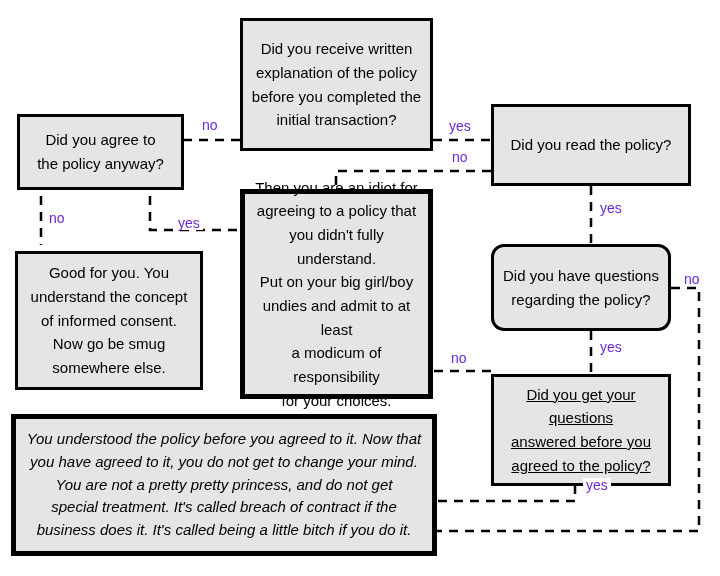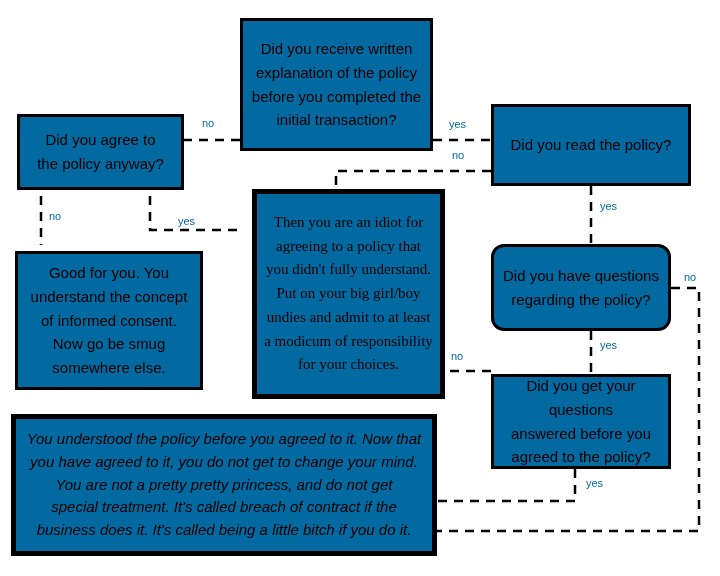--- a/index.html
+++ b/index.html
@@ -17,21 +17,21 @@
   }
   .edge-layer {
     position: absolute;
     left: 0; top: 0;
     width: 720px; height: 576px;
     pointer-events: none;
   }
   .node {
     position: absolute;
     box-sizing: border-box;
-    background: #0369a1;
+    background: #e5e5e5;
     border: 3px solid #000000;
     display: flex;
     align-items: center;
     justify-content: flex-end;
     text-align: center;
     color: #000000;
     z-index: 5;
   }
   .node.thick { border-width: 5px; }
   .node .node-text {
@@ -39,22 +39,22 @@
     width: 100%;
     padding: 0 6px;
     box-sizing: border-box;
     white-space: pre-line;
     font-size: 15px;
     line-height: 1.58;
   }
   .node.wide .node-text { font-size: 15px; line-height: 1.52; font-style: italic; }
   .edge-label {
     position: absolute;
-    font-size: 11px;
-    color: #0369a1;
+    font-size: 14px;
+    color: #6d28d9;
     background: #ffffff;
     padding: 0 3px;
     line-height: 1;
     z-index: 8;
     white-space: nowrap;
   }
 </style>
 </head>
 <body>
 
@@ -80,41 +80,41 @@
 before you completed the
 initial transaction?</span>
       </div>
       <div class="node" style="left: 17px; top: 114px; width: 167px; height: 76px;">
         <span class="node-text">Did you agree to
 the policy anyway?</span>
       </div>
       <div class="node" style="left: 491px; top: 104px; width: 200px; height: 82px;">
         <span class="node-text">Did you read the policy?</span>
       </div>
-      <div class="node thick" style="left: 252px; top: 189px; width: 193px; height: 210px; font-family: Liberation Serif, serif;">
+      <div class="node thick" style="left: 240px; top: 189px; width: 193px; height: 210px;">
         <span class="node-text">Then you are an idiot for
 agreeing to a policy that
 you didn't fully understand.
 Put on your big  girl/boy
 undies and admit to at least
 a modicum of responsibility
 for your choices.</span>
       </div>
       <div class="node" style="left: 15px; top: 251px; width: 188px; height: 139px;">
         <span class="node-text">Good for you.  You
 understand the concept
 of informed consent.
 Now go be smug
 somewhere else.</span>
       </div>
       <div class="node" style="left: 491px; top: 244px; width: 180px; height: 87px; border-radius: 13px;">
         <span class="node-text">Did you have questions
 regarding the policy?</span>
       </div>
-      <div class="node" style="left: 491px; top: 374px; width: 180px; height: 95px;">
+      <div class="node" style="left: 491px; top: 374px; width: 180px; height: 112px; text-decoration: underline;">
         <span class="node-text">Did you get your questions
 answered before you
 agreed to the policy?</span>
       </div>
       <div class="node thick wide" style="left: 11px; top: 414px; width: 426px; height: 142px;">
         <span class="node-text">You understood the policy before you agreed to it.  Now that
 you have agreed to it, you do not get to change your mind.
 You are not a pretty pretty princess, and do not get
 special treatment. It's called breach of contract if the
 business does it.  It's called being a little bitch if you do it.</span>

